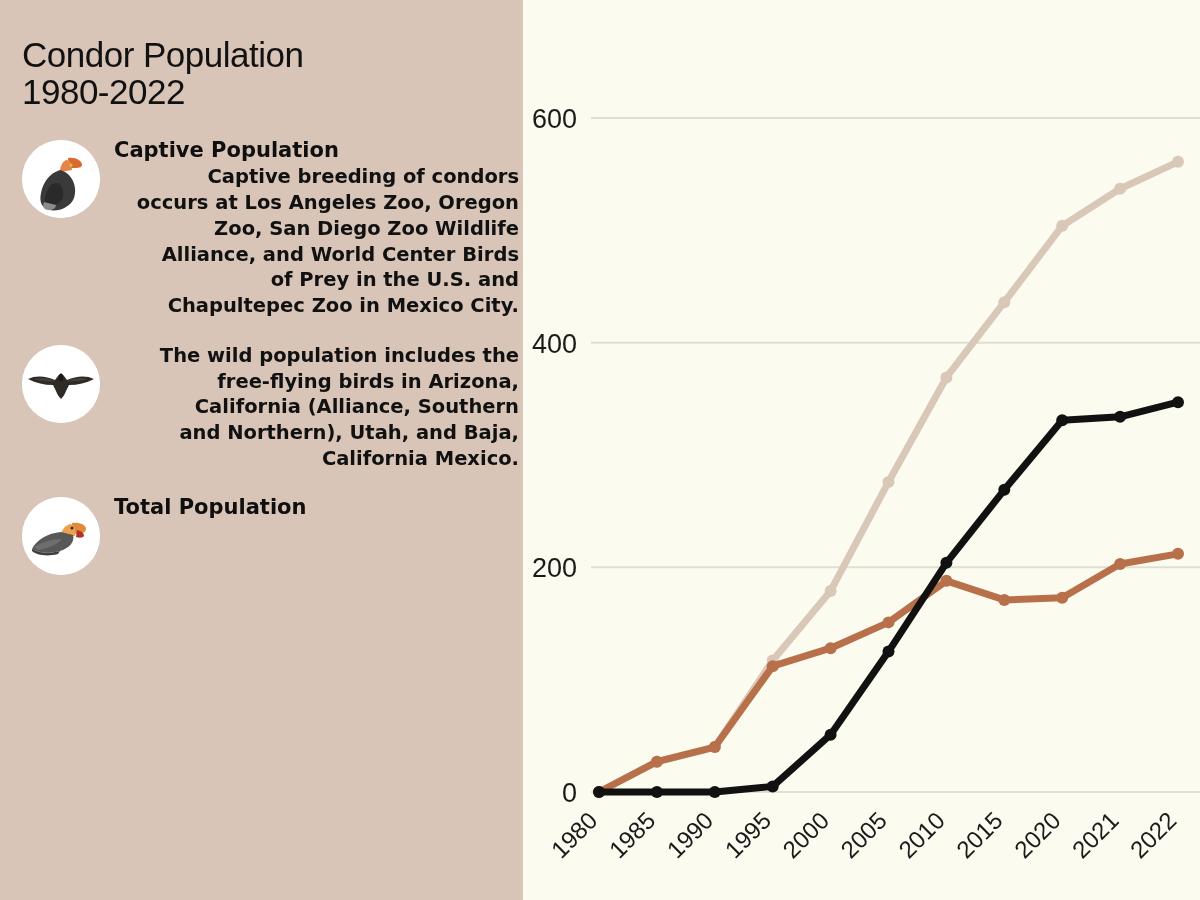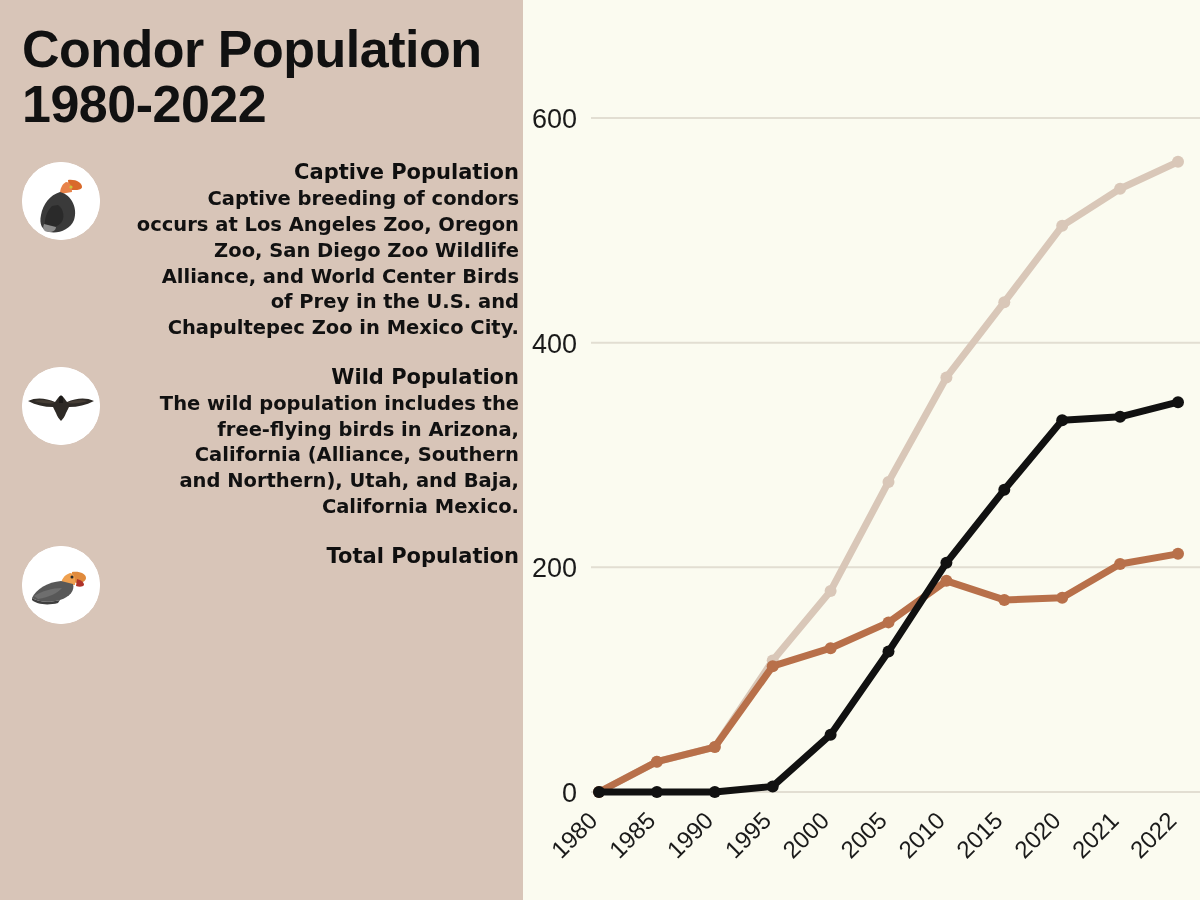--- a/index.html
+++ b/index.html
@@ -13,44 +13,44 @@
 
   
   .left-panel{
     position:absolute;left:0;top:0;width:523px;height:900px;
     background:#D8C5B8;
     box-sizing:border-box;
     padding:22px 0 0 22px;
   }
   .title{
     font-family:"Liberation Sans", sans-serif;
-    font-size:52px;line-height:1.06;
-    font-weight:700;color:#111111;
+    font-size:35px;line-height:1.06;
+    font-weight:400;color:#111111;
     letter-spacing:-0.5px;
-    margin:0 0 26px 0;
+    margin:14px 0 26px 0;
     white-space:pre-line;
   }
   .legend-block{
     position:relative;
     display:flex;align-items:flex-start;
     margin-bottom:22px;
   }
   .avatar{
     flex:0 0 auto;
     width:78px;height:78px;border-radius:50%;
     background:#FFFFFF;
     margin-right:14px;margin-top:4px;
     overflow:hidden;position:relative;
   }
   .avatar svg{display:block;width:78px;height:78px;}
   .legend-text{flex:1 1 auto;padding-top:2px;max-width:405px;}
   .legend-title{
     font-family:"DejaVu Sans", sans-serif;
     font-size:21px;font-weight:700;color:#0F0F0F;
-    line-height:1.2;margin-bottom:1px;text-align:right;
+    line-height:1.2;margin-bottom:1px;
   }
   .legend-body{
     font-family:"DejaVu Sans", sans-serif;
     font-size:19.5px;font-weight:700;color:#111111;
     line-height:1.32;
     white-space:pre-line;
     text-align:right;
   }
 
   
@@ -105,21 +105,20 @@
       <div class="avatar">
         <svg viewBox="0 0 78 78" xmlns="http://www.w3.org/2000/svg">
           <circle cx="39" cy="39" r="39" fill="#FFFFFF"></circle>
           <path d="M6 34 C14 30 24 31 33 35 L36 31 C37 29 41 29 42 31 L45 35 C54 31 64 30 72 34 C64 38 56 40 47 40 L44 46 C43 49 41 52 39 54 C37 52 35 49 34 46 L31 40 C22 40 14 38 6 34 Z" fill="#2E2A26"></path>
           <path d="M12 34 C20 32 27 33 33 36 C26 37 19 36 12 34 Z" fill="#463E36"></path>
           <path d="M66 34 C58 32 51 33 45 36 C52 37 59 36 66 34 Z" fill="#463E36"></path>
           <path d="M37 30 C38 28 40 28 41 30 L41 36 L37 36 Z" fill="#1C1A18"></path>
         </svg>
       </div>
       <div class="legend-text">
-        <div class="legend-title">Wild Population</div>
         <div class="legend-body">The wild population includes the
 free-flying birds in Arizona,
 California (Alliance, Southern
 and Northern), Utah, and Baja,
 California Mexico.</div>
       </div>
     </div>
 
     <div class="legend-block">
       <div class="avatar">

